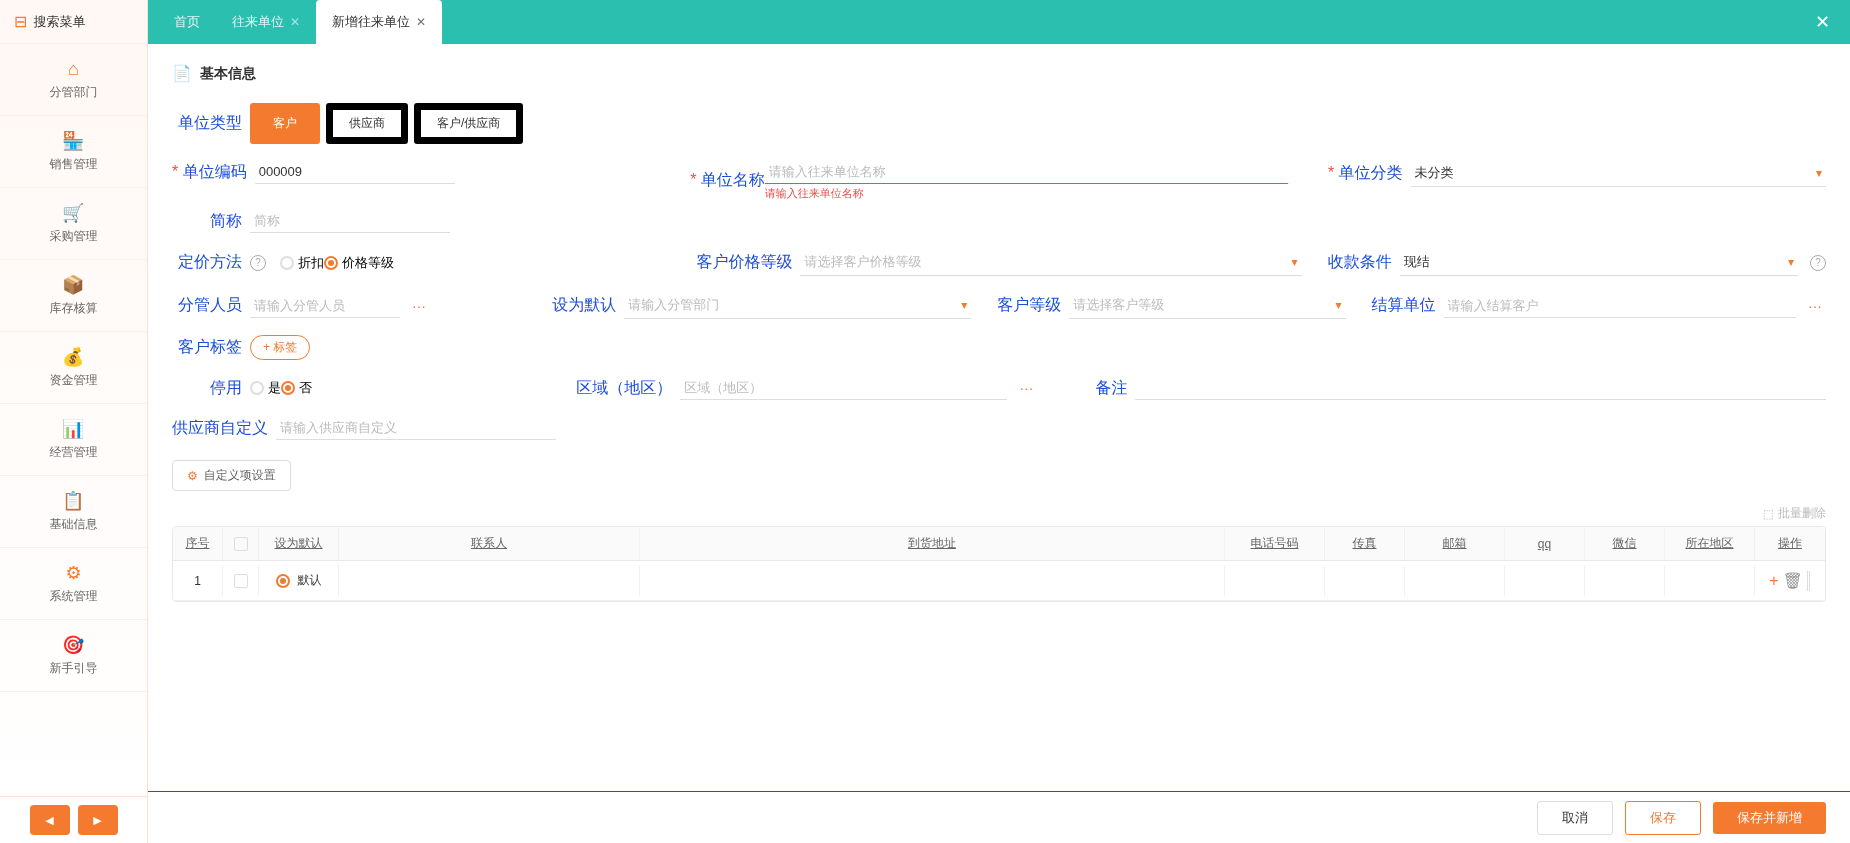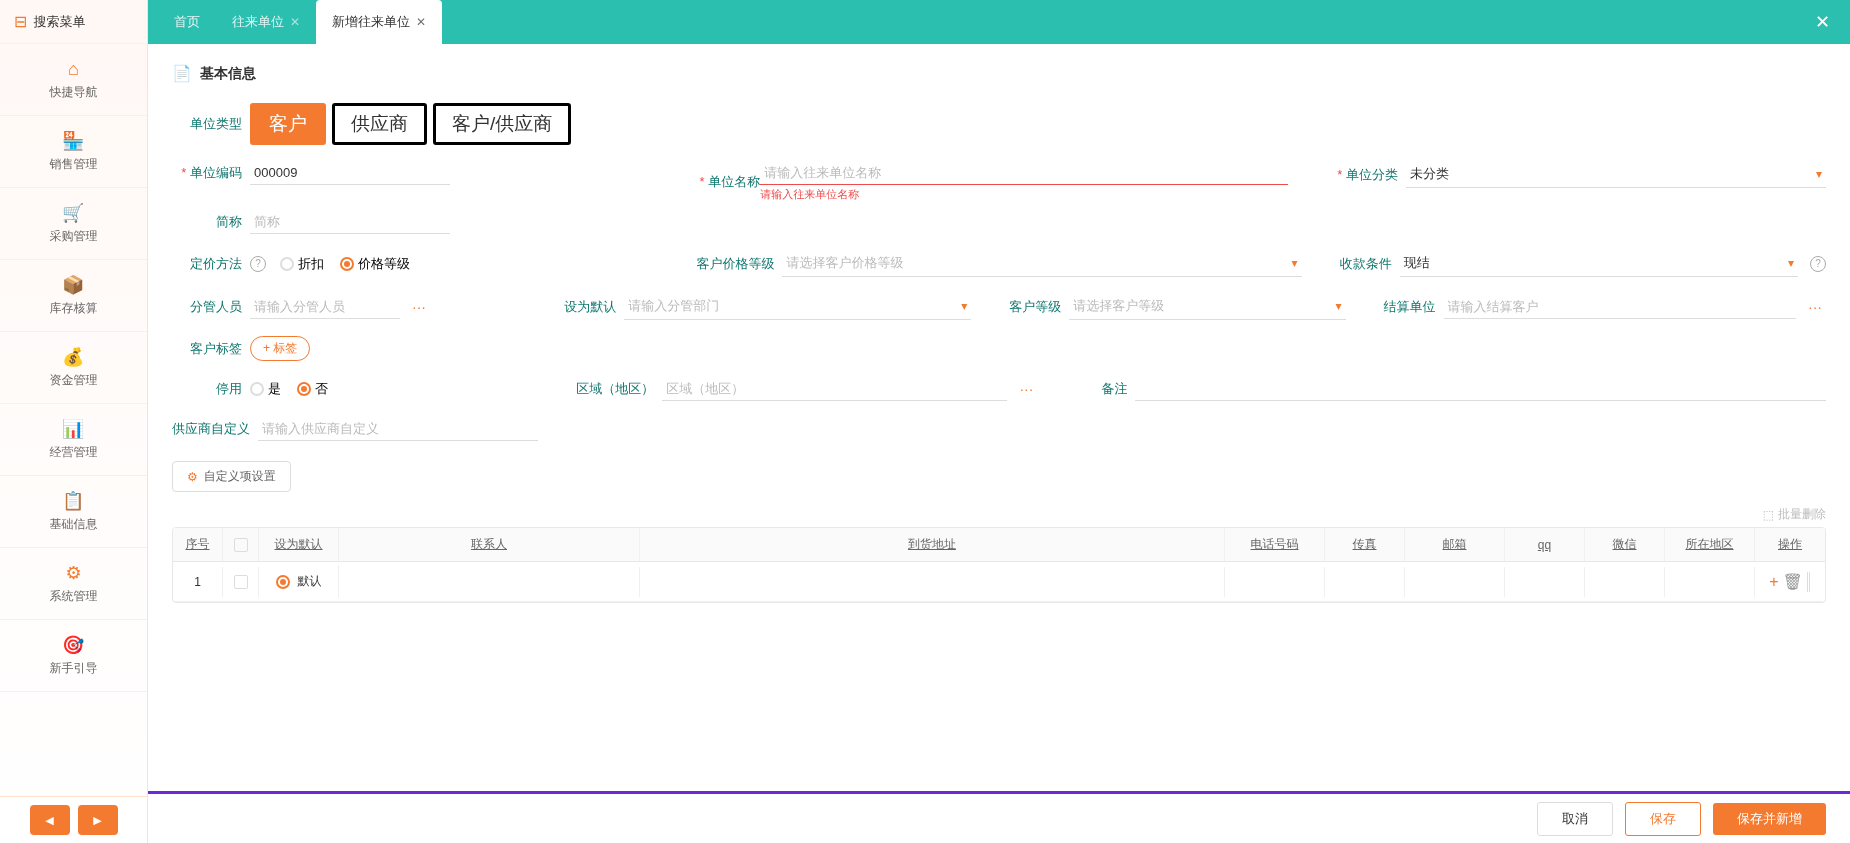--- a/index.html
+++ b/index.html
@@ -134,22 +134,22 @@
       gap: 0;
     }
     .form-field {
       display: flex;
       align-items: center;
       flex: 1;
       gap: 8px;
       min-width: 0;
     }
     .form-label {
-      color: #0f766e;
-      font-size: 13px;
+      color: #1d4ed8;
+      font-size: 16px;
       white-space: nowrap;
       flex-shrink: 0;
       min-width: 70px;
       text-align: right;
     }
     .required::before {
       content: '* ';
       color: #f04b4b;
     }
     .form-input {
@@ -198,36 +198,35 @@
     .dropdown-arrow { color: #f47a30; font-size: 12px; }
 
     
     .unit-type-group {
       display: flex;
       gap: 6px;
     }
     .unit-btn {
       padding: 5px 16px;
       border-radius: 3px;
-      border: 3px solid #000000;
-      cursor: pointer;
-      font-size: 19px;
+      border: 7px solid #000000;
+      cursor: pointer;
+      font-size: 12px;
       background: white;
       color: #333;
     }
     .unit-btn.active {
       background: #f47a30;
       border-color: #f47a30;
       color: white;
     }
 
     
     .radio-group {
       display: flex;
-      gap: 16px;
       align-items: center;
     }
     .radio-item {
       display: flex;
       align-items: center;
       gap: 4px;
       cursor: pointer;
     }
     .radio-circle {
       width: 14px; height: 14px;
@@ -358,21 +357,21 @@
       cursor: pointer;
       display: flex;
       align-items: center;
       gap: 4px;
     }
 
     
     .bottom-bar {
       height: 52px;
       background: white;
-      border-top: 3px solid #6d28d9;
+      border-top: 1px solid #6d28d9;
       display: flex;
       align-items: center;
       justify-content: flex-end;
       padding: 0 24px;
       gap: 12px;
       flex-shrink: 0;
     }
     .btn-cancel {
       border: 1px solid #ddd;
       background: white;
@@ -416,21 +415,21 @@
 </head>
 <body>
 
 <div class="sidebar">
   <div class="sidebar-search">
     <span class="icon">⊟</span>
     <span>搜索菜单</span>
   </div>
   <div class="sidebar-item">
     <span class="icon">⌂</span>
-    <span>快捷导航</span>
+    <span>分管部门</span>
   </div>
   <div class="sidebar-item">
     <span class="icon">🏪</span>
     <span>销售管理</span>
   </div>
   <div class="sidebar-item">
     <span class="icon">🛒</span>
     <span>采购管理</span>
   </div>
   <div class="sidebar-item">

